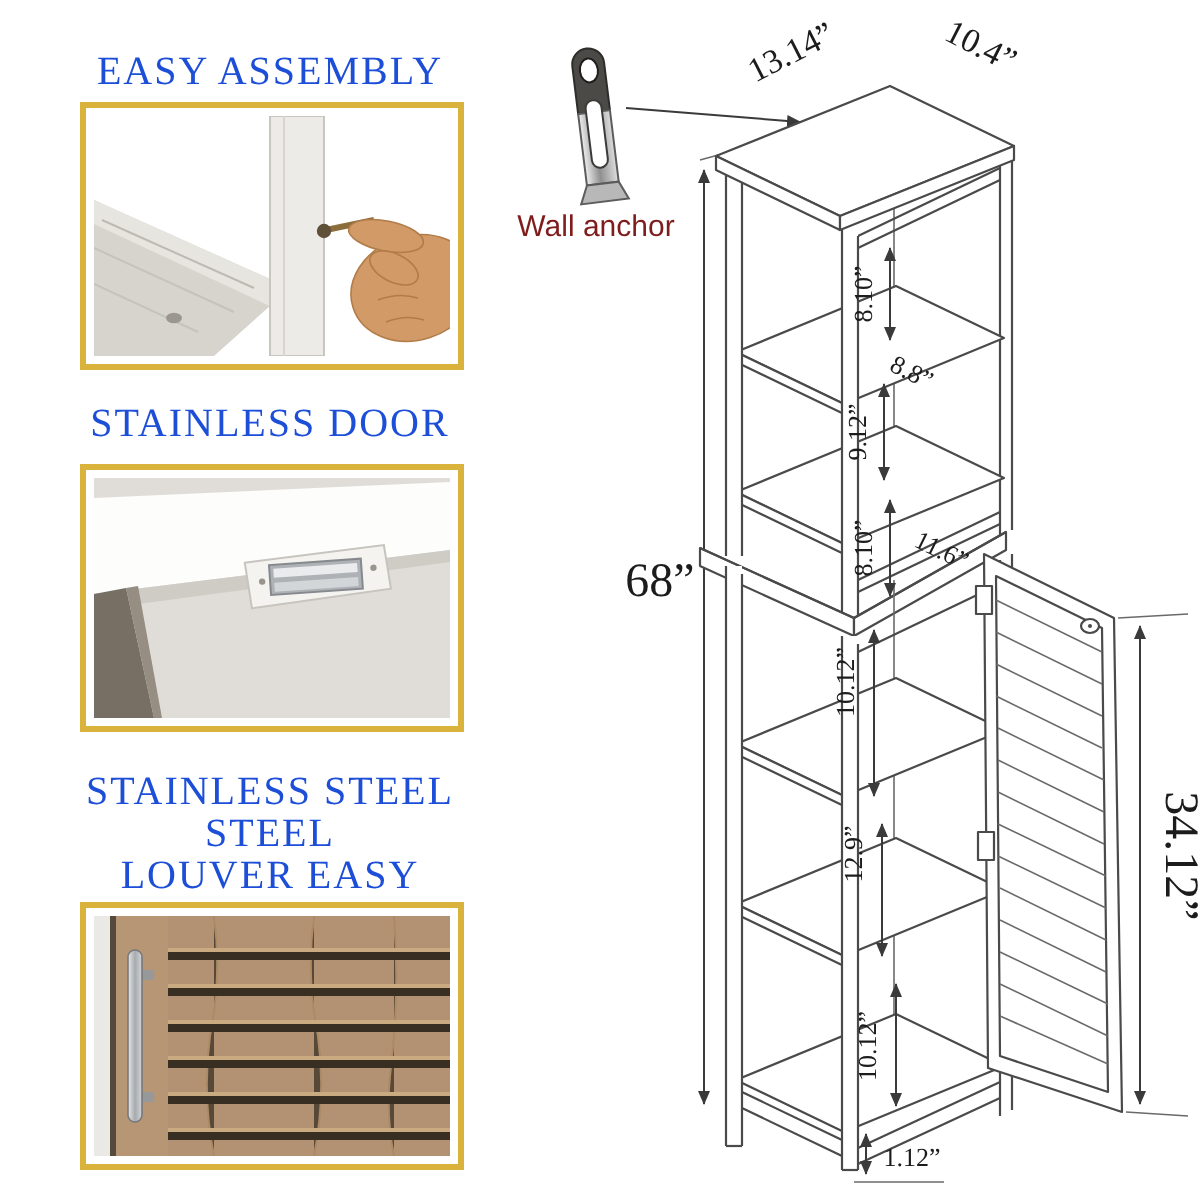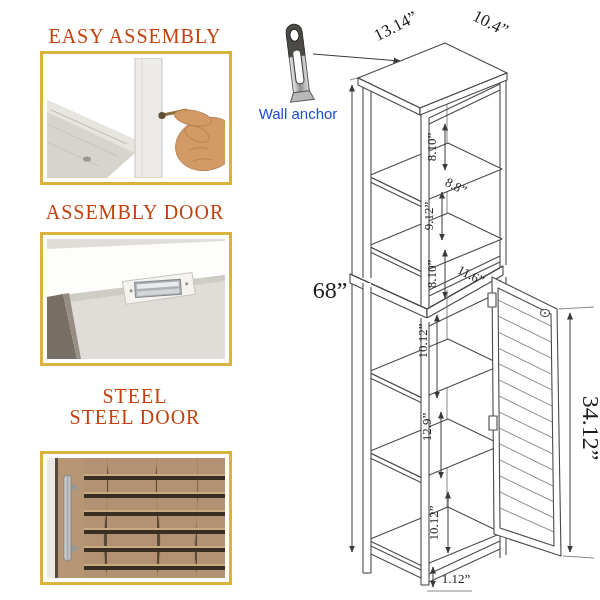--- a/index.html
+++ b/index.html
@@ -1,26 +1,26 @@
 <!DOCTYPE html>
 <html><head>
 <meta charset="utf-8">
 <style>
   html,body{margin:0;padding:0;background:#fff;}
   .canvas{position:relative;width:600px;height:600px;background:#fff;overflow:hidden;
           font-family:"Liberation Serif",serif;}
   .feat-title{position:absolute;left:15px;width:240px;text-align:center;
-              color:#c2410c;font-size:20px;line-height:21px;letter-spacing:1px;
+              color:#1d4ed8;font-size:20px;line-height:21px;letter-spacing:1px;
               font-family:"Liberation Serif",serif;}
   .feat-title span{display:block;}
   .frame{position:absolute;left:40px;width:178px;height:120px;border:3px solid #d9b33c;
          background:#fff;padding:4px;}
   .frame svg{display:block;}
   .callout{position:absolute;left:246px;top:104px;width:104px;text-align:center;
-           font-family:"Liberation Sans",sans-serif;font-size:15px;line-height:19px;color:#1d4ed8;}
+           font-family:"Liberation Sans",sans-serif;font-size:15px;line-height:19px;color:#7f1d1d;}
   .callout span{display:block;}
   .anchor-svg{position:absolute;left:276px;top:22px;}
   .drawing{position:absolute;left:240px;top:0;}
   .ln{stroke:#4a4a4a;stroke-width:1.1;fill:none;stroke-linejoin:round;}
   .lnthin{stroke:#6a6a6a;stroke-width:0.8;fill:none;}
   .face{stroke:#4a4a4a;stroke-width:1.1;fill:#ffffff;stroke-linejoin:round;}
   .post{fill:#ffffff;stroke:none;}
   .dim{stroke:#3a3a3a;stroke-width:1;fill:none;}
   .dimtxt{fill:#1c1c1c;font-family:"Liberation Serif",serif;font-size:13px;text-anchor:middle;}
   .dimbig{fill:#1c1c1c;font-family:"Liberation Serif",serif;font-size:24px;text-anchor:middle;}
@@ -55,21 +55,21 @@
       <g fill="#d29a66" stroke="#b27c49" stroke-width="0.8">
         <ellipse cx="160" cy="86" rx="32" ry="26" transform="rotate(-18 160 86)"></ellipse>
         <ellipse cx="146" cy="60" rx="19" ry="7.5" transform="rotate(11 146 60)"></ellipse>
         <ellipse cx="150" cy="76" rx="13" ry="7" transform="rotate(26 150 76)"></ellipse>
       </g>
       <path d="M142,92 q10,-4 20,-1 M146,103 q10,-4 19,-1" stroke="#b27c49" stroke-width="0.8" fill="none"></path>
     </svg>
   </div>
 
   <div class="feat-title" style="top:202px;">
-    <span>ASSEMBLY DOOR</span>
+    <span>STAINLESS DOOR</span>
   </div>
 
   <div class="frame" style="top:232px;">
     <svg width="178" height="120" viewBox="0 0 178 120">
       <rect x="0" y="0" width="178" height="120" fill="#e0ddd9"></rect>
 
       <polygon points="0,10 178,2 178,36 0,58" fill="#fdfdfc"></polygon>
       <polygon points="0,58 178,36 178,42 0,66" fill="#cfccc6"></polygon>
 
       <polygon points="0,58 16,55 30,120 0,120" fill="#776f64"></polygon>
@@ -80,22 +80,23 @@
         <rect x="88" y="42" width="46" height="15" fill="#aeb2b6" stroke="#85898d" stroke-width="1"></rect>
         <rect x="90" y="44" width="42" height="4.5" fill="#e9ebed"></rect>
         <rect x="90" y="51" width="42" height="4.5" fill="#d3d6d9"></rect>
         <circle cx="84" cy="50" r="1.6" fill="#9a958c"></circle>
         <circle cx="140" cy="47" r="1.6" fill="#9a958c"></circle>
       </g>
     </svg>
   </div>
 
   <div class="feat-title" style="top:386px;">
+    <span>STAINLESS STEEL</span>
     <span>STEEL</span>
-    <span>STEEL DOOR</span>
+    <span>LOUVER EASY</span>
   </div>
 
   <div class="frame" style="top:451px;">
     <svg width="178" height="120" viewBox="0 0 178 120">
       <defs>
         <linearGradient id="hgrad" x1="0" y1="0" x2="1" y2="0">
           <stop offset="0" stop-color="#e6e8e9"></stop>
             <stop offset="0.5" stop-color="#a7abae"></stop>
             <stop offset="1" stop-color="#d4d6d8"></stop>
         </linearGradient>

